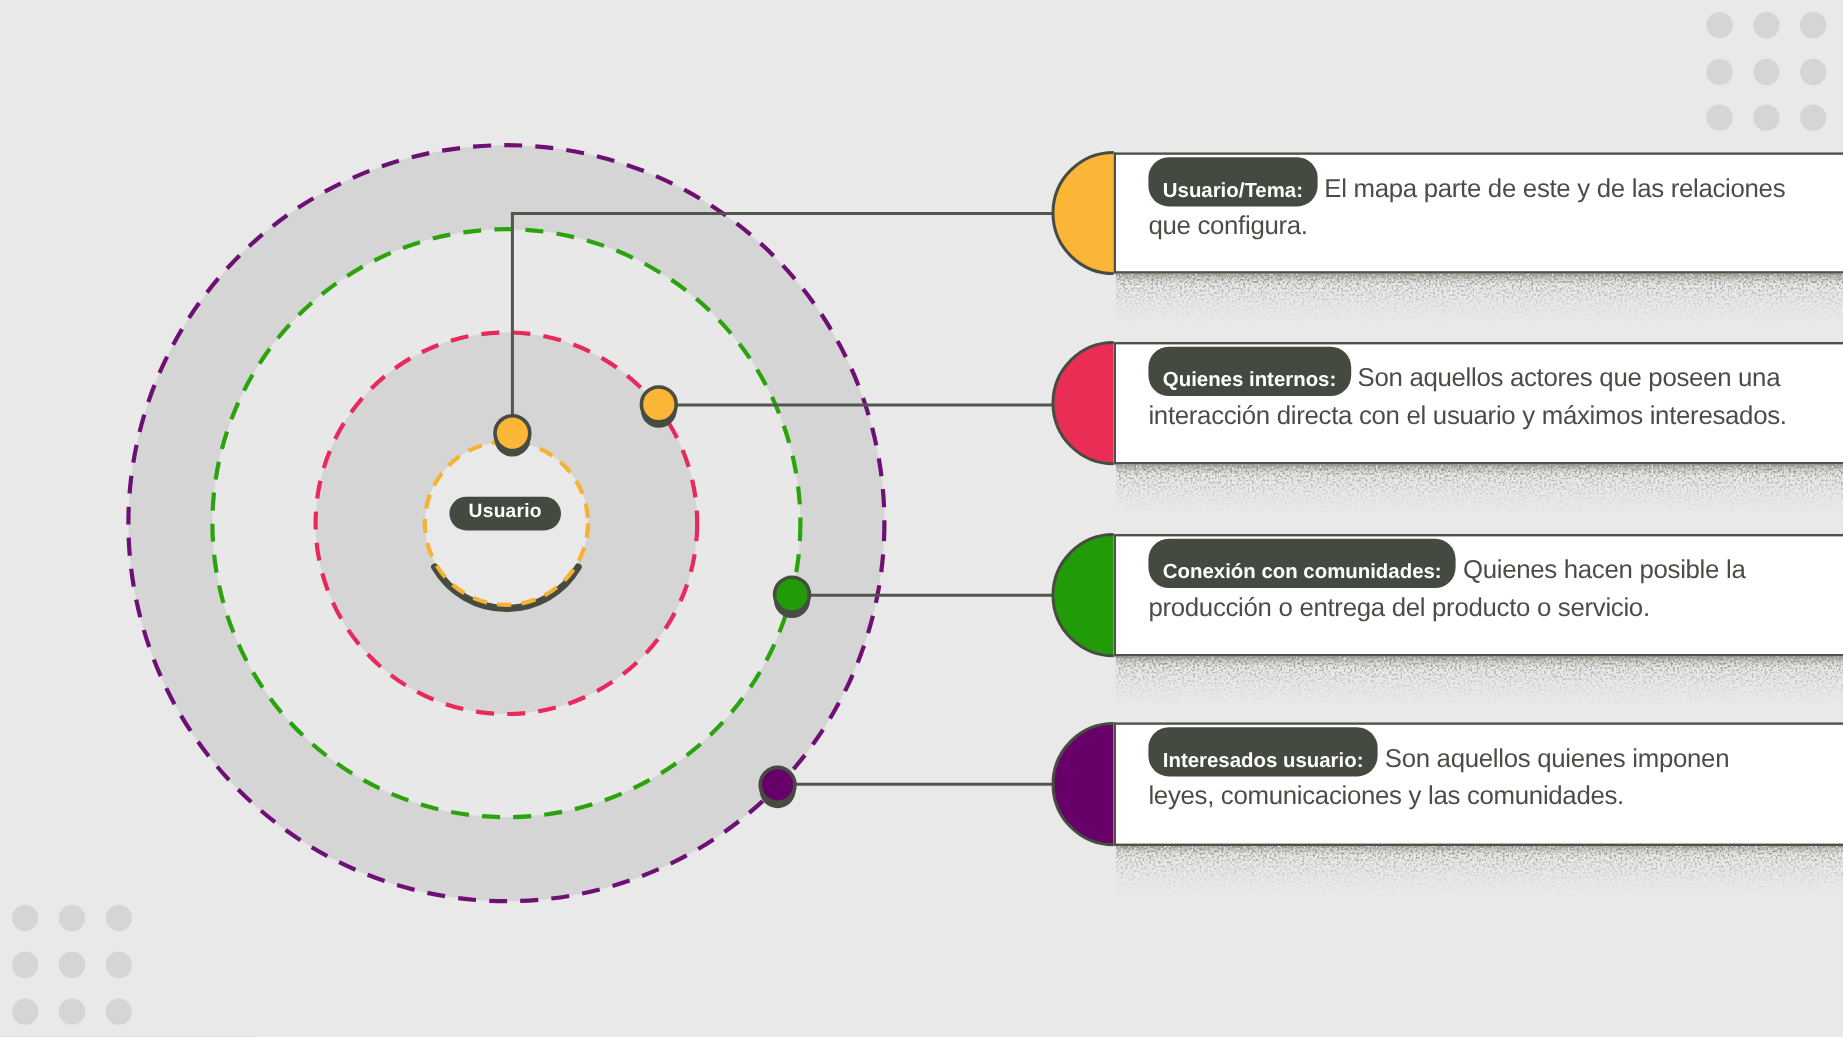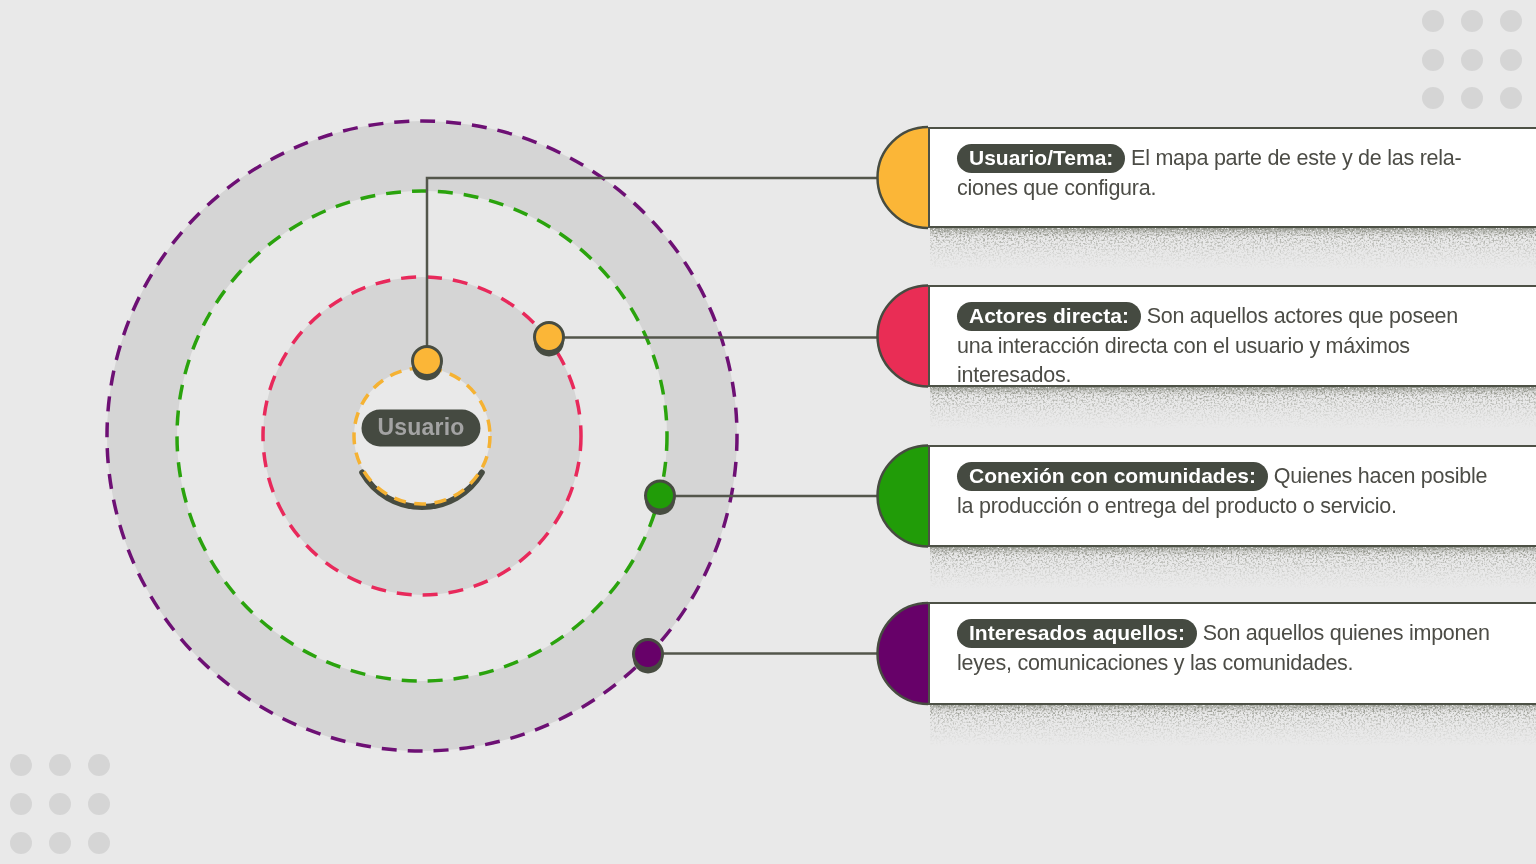--- a/index.html
+++ b/index.html
@@ -4,41 +4,41 @@
 <style>
   html,body{margin:0;padding:0;background:#cfcfcf;}
   .stage{
     position:relative;width:1536px;height:864px;overflow:hidden;
     background:#e9e9e9;font-family:"Liberation Sans",sans-serif;
   }
   .diagram-svg{position:absolute;left:0;top:0;z-index:1;}
   
   .center-pill{
     position:absolute;left:421px;top:428px;transform:translate(-50%,-50%);
-    background:#454a41;color:#a3a3a3;font-size:23px;font-weight:600;
+    background:#454a41;color:#ffffff;font-size:16px;font-weight:600;
     padding:4px 16px 6px;border-radius:20px;z-index:3;letter-spacing:.2px;
   }
   
   .callout{
     position:absolute;left:928px;width:610px;box-sizing:border-box;
     background:#ffffff;border:2px solid #4d5146;border-right:none;
     z-index:2;
   }
   .callout.c1{top:127px;height:101px;}
   .callout.c2{top:285px;height:102px;}
   .callout.c3{top:445px;height:102px;}
   .callout.c4{top:602px;height:103px;}
   .callout-text{
     margin:0;padding:14px 44px 0 27px;
     font-size:21.5px;line-height:29.5px;color:#4c4c46;letter-spacing:-0.25px;
     hyphens:manual;-webkit-hyphens:manual;
   }
   .pill{
-    background:#454a41;color:#ffffff;font-weight:700;font-size:21px;
-    padding:2px 12px 4px;border-radius:17px;white-space:nowrap;
+    background:#454a41;color:#ffffff;font-weight:700;font-size:17px;
+    padding:18px 12px 4px;border-radius:17px;white-space:nowrap;
     letter-spacing:0;
   }
 </style>
 </head>
 <body>
 
 <div class="stage">
 
   <svg class="diagram-svg" width="1536" height="864" viewBox="0 0 1536 864">
     <defs>
@@ -138,24 +138,24 @@
     </g>
   </svg>
 
   <div class="center-pill">Usuario</div>
 
   <div class="callout c1">
     <p class="callout-text"><span class="pill">Usuario/Tema:</span> <span>El mapa parte de este y de las rela­ciones que configura.</span></p>
   </div>
 
   <div class="callout c2">
-    <p class="callout-text"><span class="pill">Actores directa:</span> <span>Son aquellos actores que poseen una interacción directa con el usuario y máximos interesados.</span></p>
+    <p class="callout-text"><span class="pill">Quienes internos:</span> <span>Son aquellos actores que poseen una interacción directa con el usuario y máximos interesados.</span></p>
   </div>
 
   <div class="callout c3">
     <p class="callout-text"><span class="pill">Conexión con comunidades:</span> <span>Quienes hacen posi­ble la producción o entrega del producto o servicio.</span></p>
   </div>
 
   <div class="callout c4">
-    <p class="callout-text"><span class="pill">Interesados aquellos:</span> <span>Son aquellos quienes imponen leyes, comunicaciones y las comunidades.</span></p>
+    <p class="callout-text"><span class="pill">Interesados usuario:</span> <span>Son aquellos quienes imponen leyes, comunicaciones y las comunidades.</span></p>
   </div>
 
 </div>
 
 </body></html>

